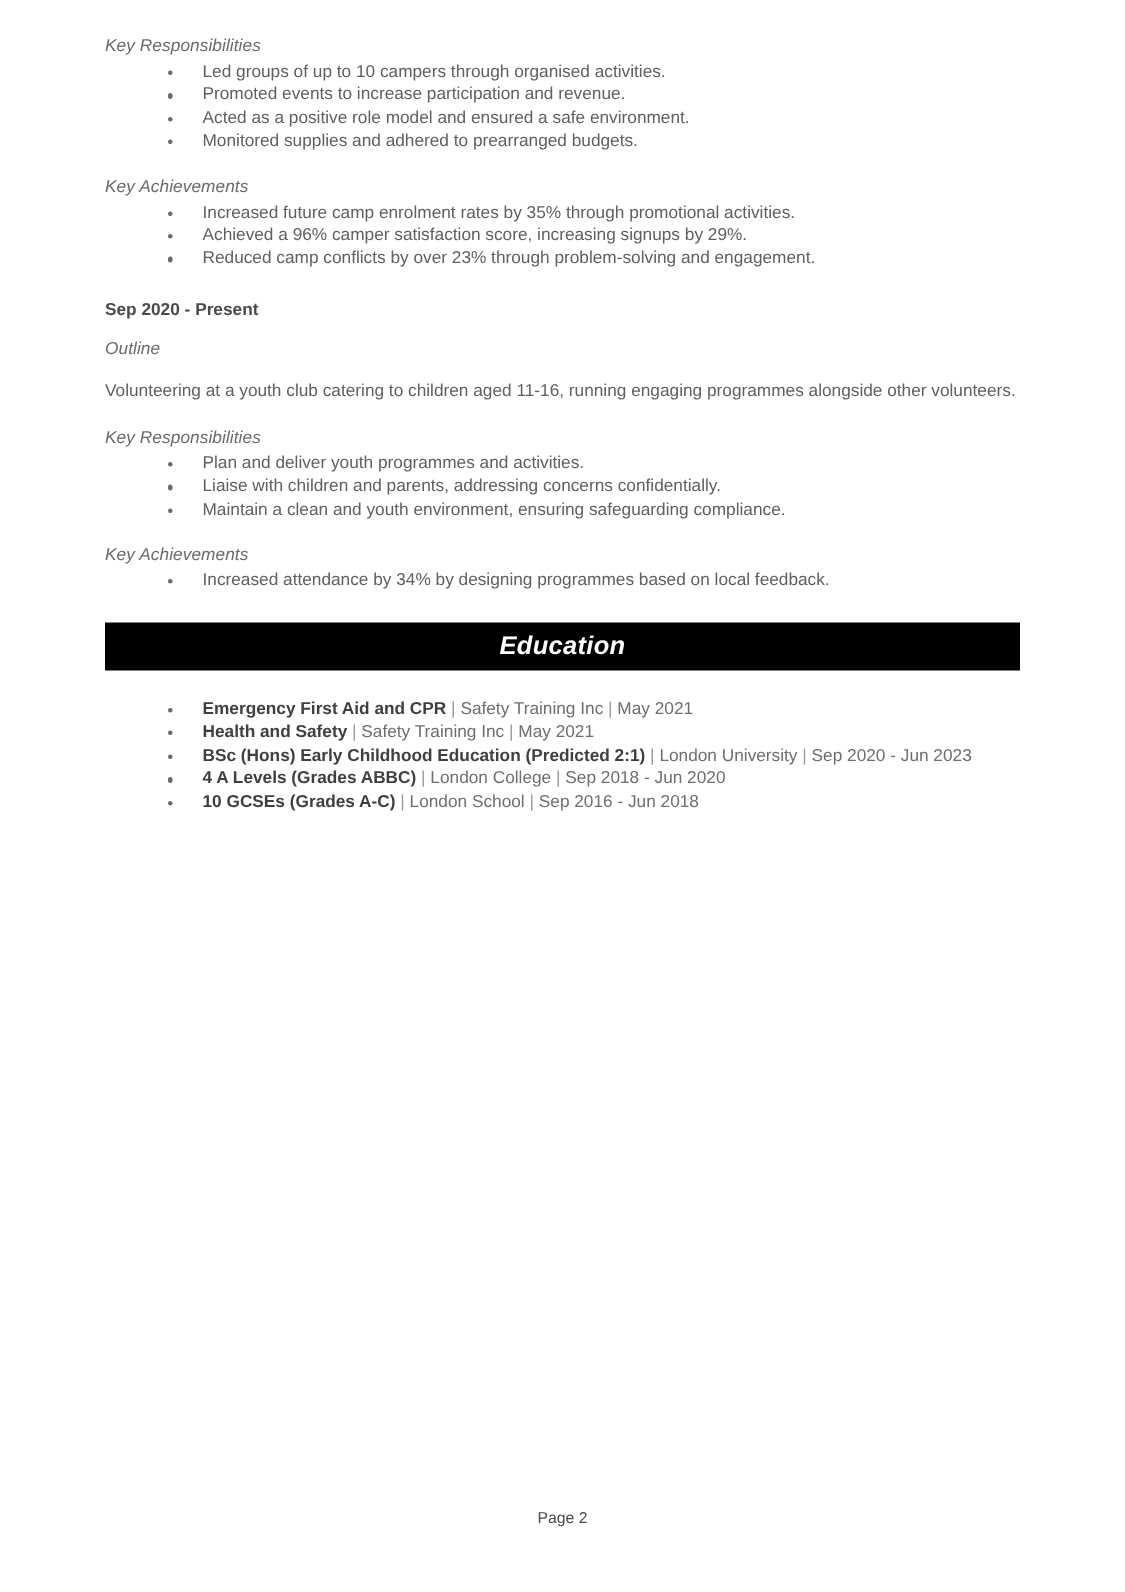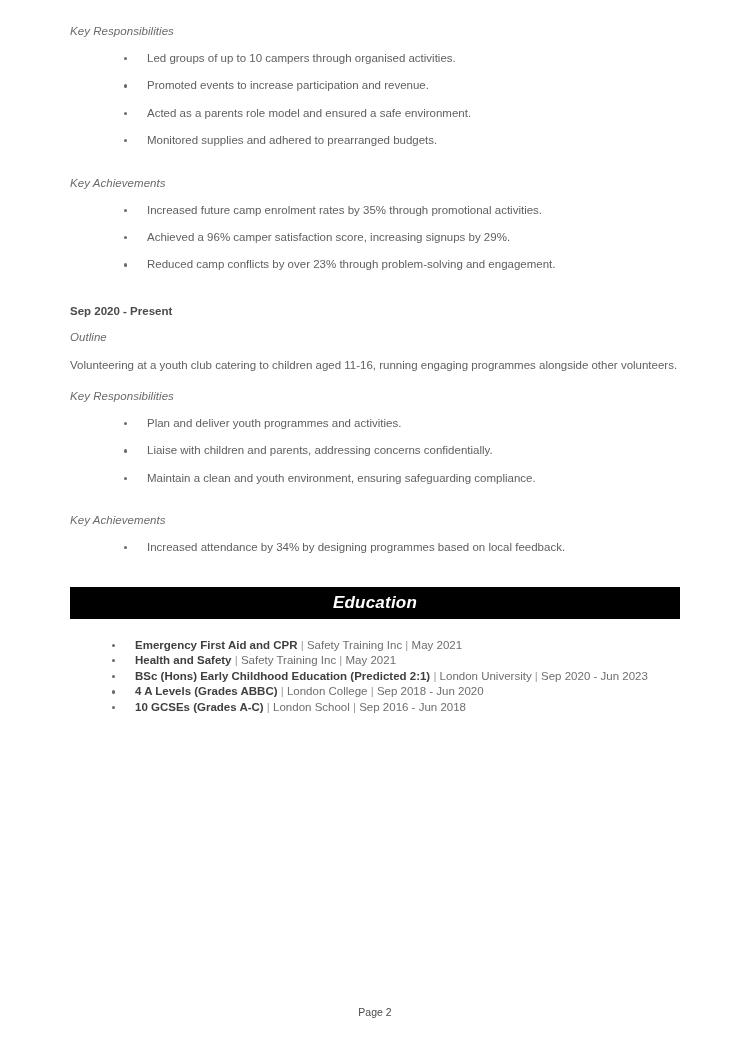--- a/index.html
+++ b/index.html
@@ -43,21 +43,21 @@
     list-style: none;
     margin: 0;
     padding: 0;
   }
   ul.bullets > li {
     position: relative;
     padding-left: 65px;
     font-size: 11.5px;
     color: #5f5f5f;
     line-height: 15.4px;
-    margin: 12px;
+    margin: 0;
   }
   ul.bullets > li::before {
     content: "";
     position: absolute;
     left: 42px;
     top: 6px;
     width: 3.2px;
     height: 3.2px;
     border-radius: 50%;
     background: #6a6a6a;
@@ -163,21 +163,21 @@
 </head>
 <body>
 
 <div class="page">
   <div class="content">
 
     <div class="subhead">Key Responsibilities</div>
     <ul class="bullets">
       <li>Led groups of up to 10 campers through organised activities.</li>
       <li>Promoted events to increase participation and revenue.</li>
-      <li>Acted as a parents role model and ensured a safe environment.</li>
+      <li>Acted as a positive role model and ensured a safe environment.</li>
       <li>Monitored supplies and adhered to prearranged budgets.</li>
     </ul>
 
     <div class="gap-md"></div>
 
     <div class="subhead">Key Achievements</div>
     <ul class="bullets">
       <li>Increased future camp enrolment rates by 35% through promotional activities.</li>
       <li>Achieved a 96% camper satisfaction score, increasing signups by 29%.</li>
       <li>Reduced camp conflicts by over 23% through problem-solving and engagement.</li>

